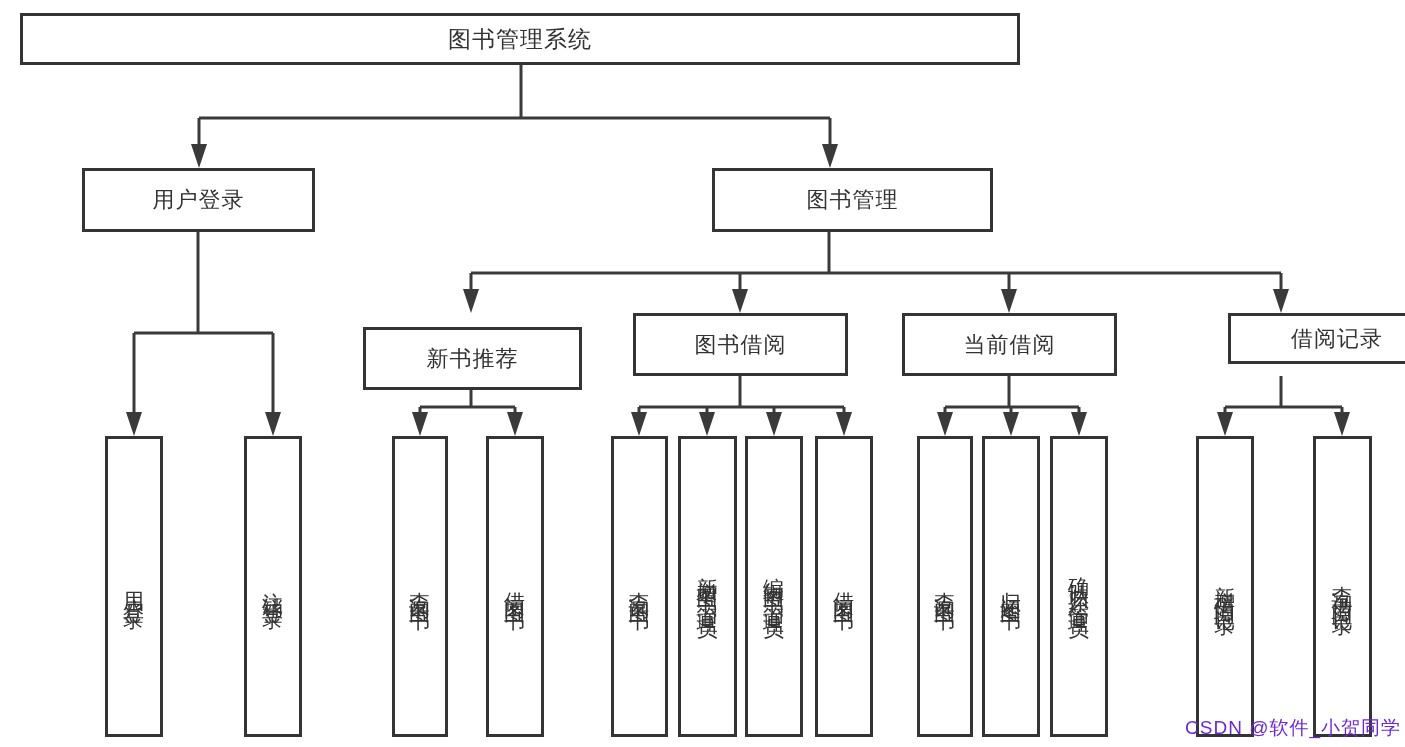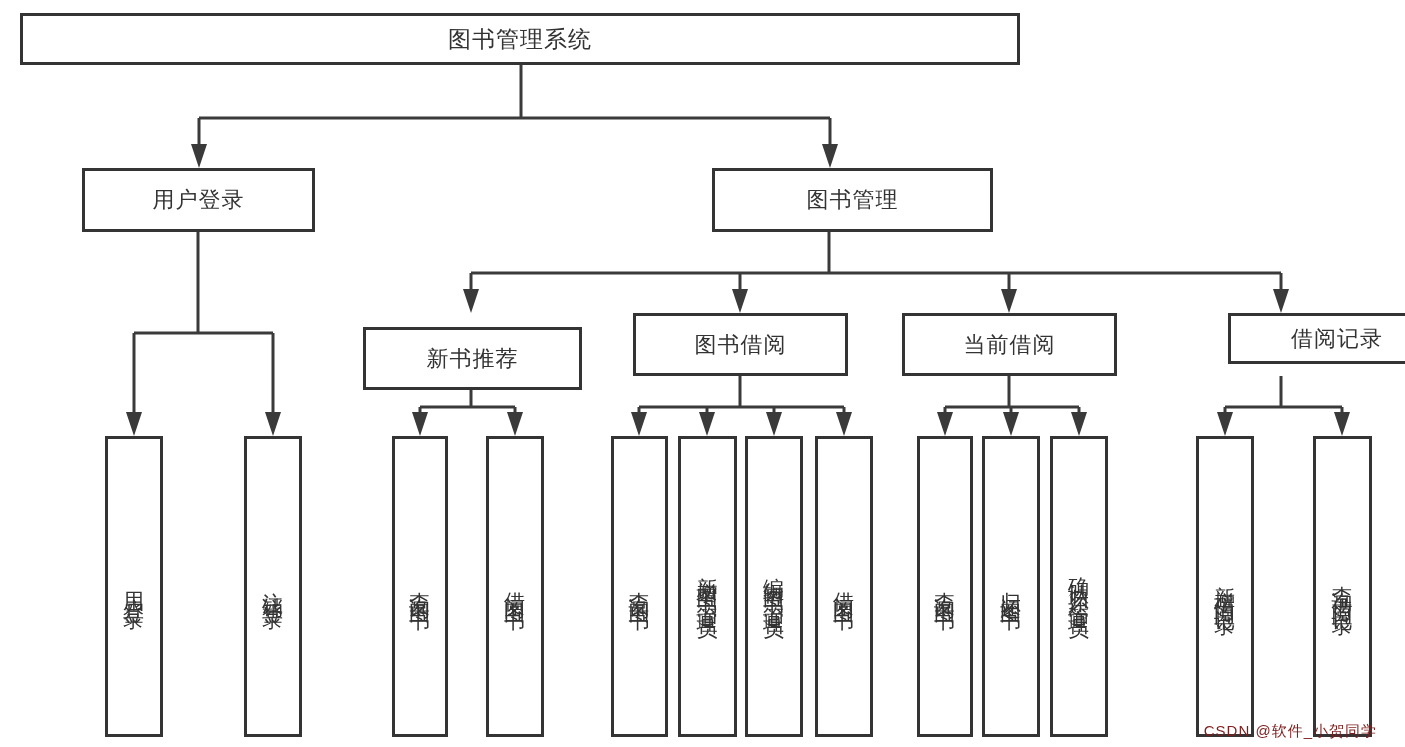--- a/index.html
+++ b/index.html
@@ -58,24 +58,24 @@
   .vtext {
     writing-mode: vertical-rl;
     text-orientation: mixed;
     font-size: 21px;
     letter-spacing: 6px;
     line-height: 1.0;
     color: #333333;
   }
   .watermark {
     position: absolute;
-    right: 28px;
+    right: 4px;
     bottom: 6px;
-    font-size: 15px;
-    color: #7f1d1d;
+    font-size: 19px;
+    color: #6d28d9;
     letter-spacing: 1px;
     white-space: nowrap;
   }
 </style>
 </head>
 <body>
 
 <div class="canvas">
 
   <svg class="connectors" viewBox="0 0 1405 747" xmlns="http://www.w3.org/2000/svg">

